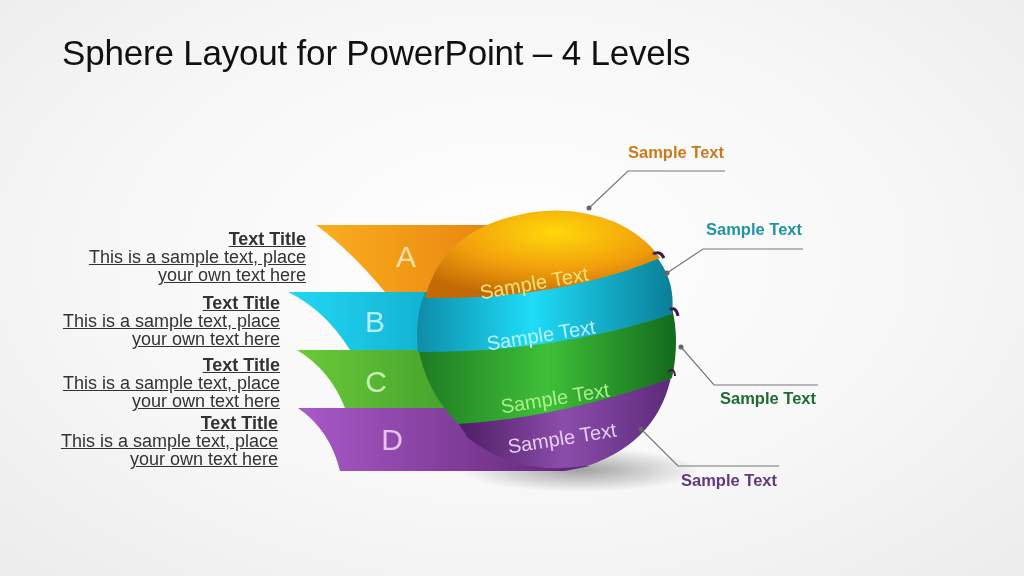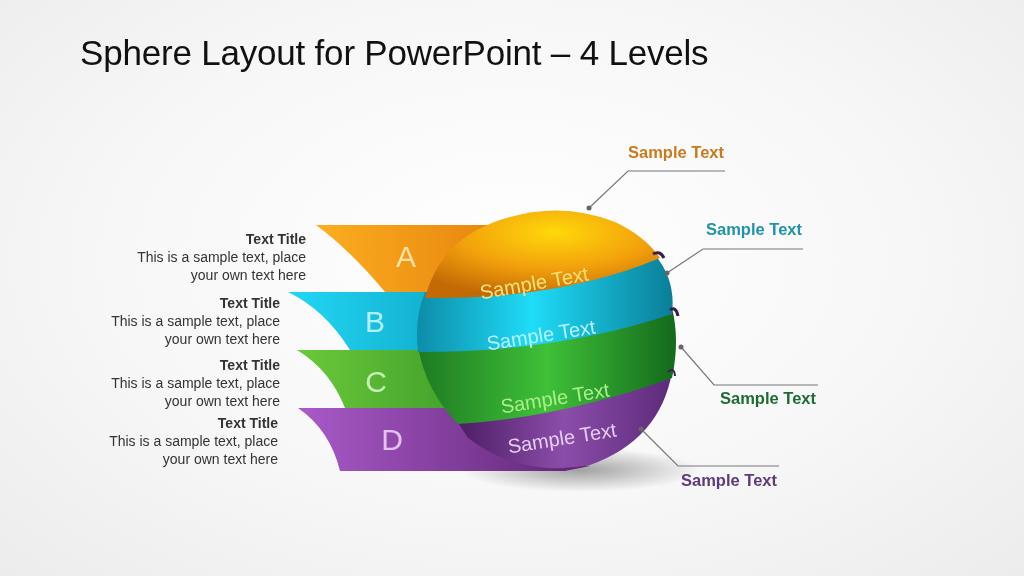--- a/index.html
+++ b/index.html
@@ -5,26 +5,26 @@
   html, body { margin: 0; padding: 0; }
   body {
     width: 1024px; height: 576px; overflow: hidden; position: relative;
     background: radial-gradient(ellipse at 50% 45%, #ffffff 0%, #f7f7f7 55%, #ececec 100%);
     font-family: "Liberation Sans", sans-serif;
   }
   .title {
     position: absolute; left: 62px; top: 33px;
     font-size: 35px; color: #111; font-weight: normal; letter-spacing: -0.2px;
     white-space: nowrap;
-    margin-left: 18px;
   }
   svg.diagram { position: absolute; left: 0; top: 0; }
   .desc {
-    position: absolute; text-align: right; font-size: 14px; line-height: 18px; color: #333;
+    position: absolute; text-align: right; font-size: 18px; line-height: 18px; color: #333;
     width: 240px;
+    text-decoration: underline;
   }
   .desc .t { font-weight: bold; color: #333; }
   .callout {
     position: absolute; font-size: 16.5px; font-weight: bold; white-space: nowrap;
   }
 </style>
 </head>
 <body>
 
 <div class="title">Sphere Layout for PowerPoint – 4 Levels</div>

